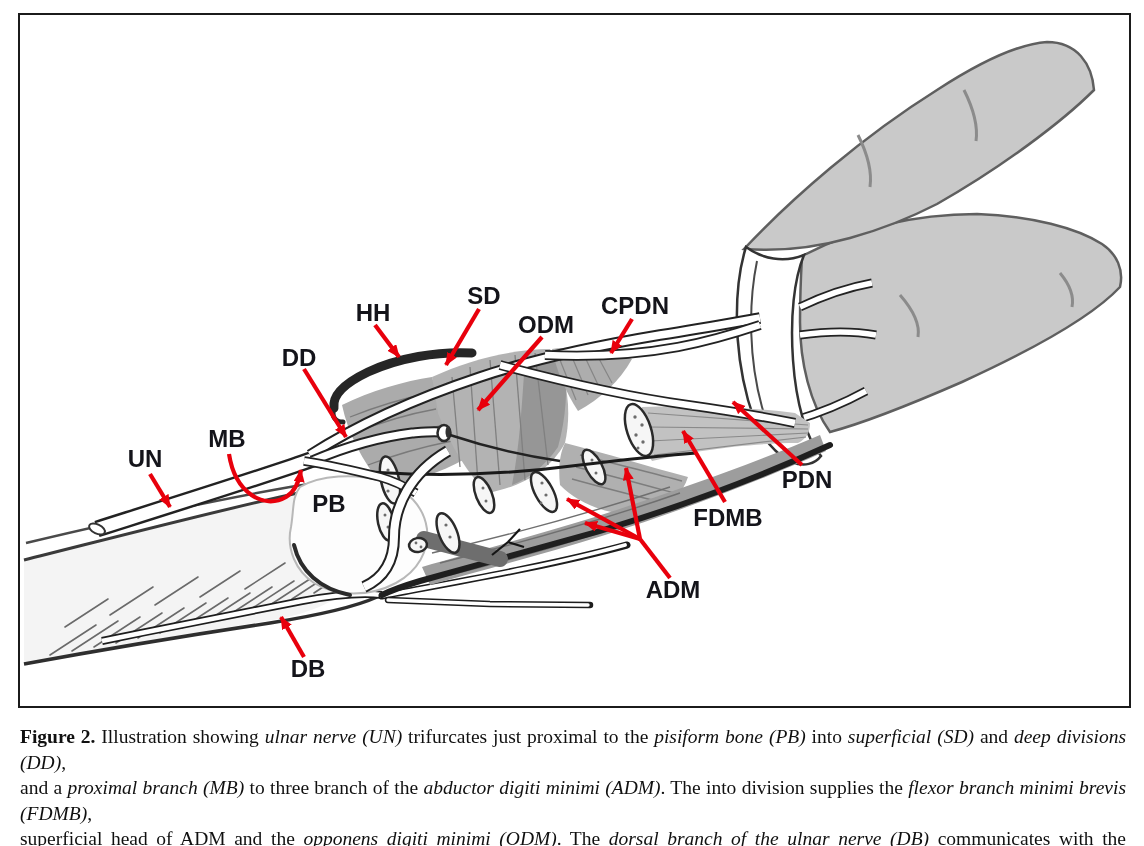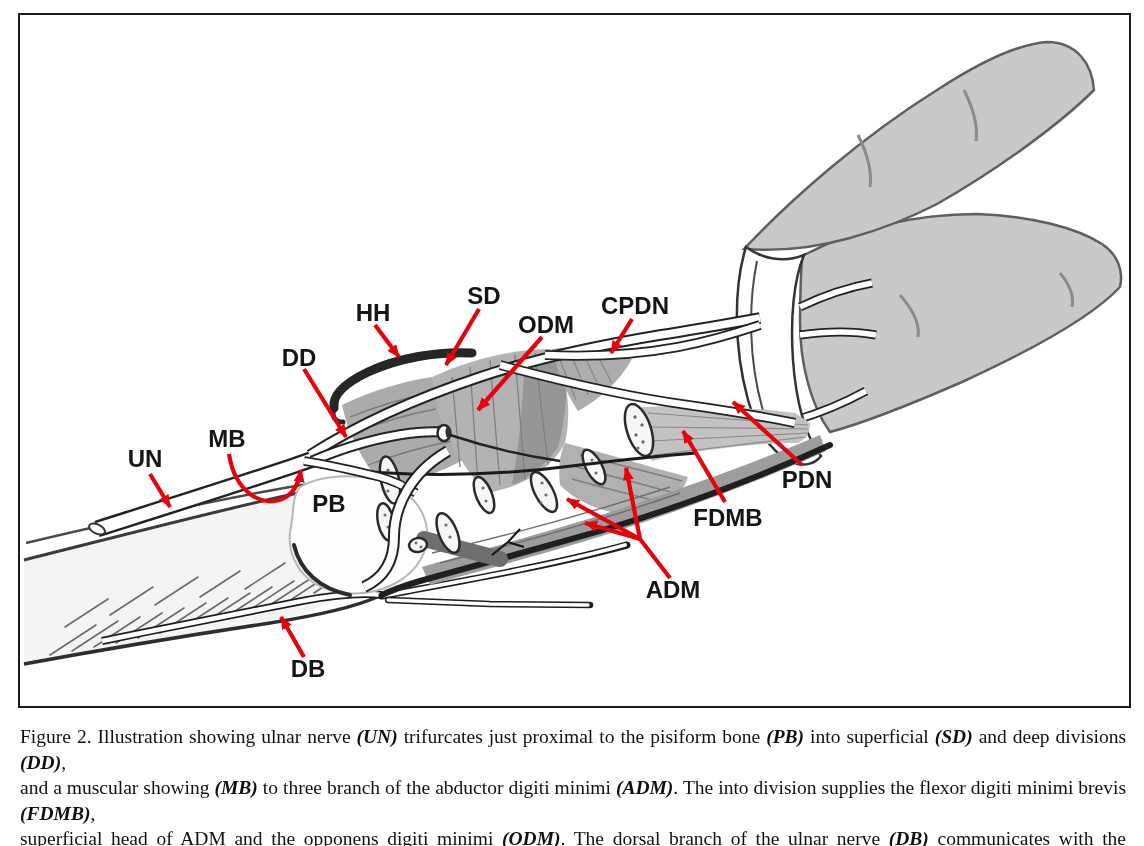--- a/index.html
+++ b/index.html
@@ -8,23 +8,23 @@
   .figure-box{position:absolute;left:18px;top:13px;width:1109px;height:691px;
               border:2px solid #1b1b1b;background:#ffffff;}
   .figure-box svg{display:block;width:100%;height:100%;}
   .lbl{font-family:"Liberation Sans", sans-serif;font-weight:bold;font-size:24px;
        fill:var(--label-color,#14141a);}
   .arrow{stroke:var(--arrow-color,#e8000c);stroke-width:4.2;fill:none;}
   .caption{position:absolute;left:20px;top:724px;width:1106px;
            font-size:19.5px;line-height:25.5px;color:#101010;}
   .cap-line{white-space:normal;}
   .cap-line.just{text-align:justify;text-align-last:justify;}
-  .cap-line .b{font-weight:normal;}
-  .cap-line .i{}
-  .cap-line .bi{font-weight:bold;font-style:italic;}
+  .cap-line .b{font-weight:bold;}
+  .cap-line .i{font-style:italic;}
+  .cap-line .bi{font-weight:normal;font-style:italic;}
 </style>
 </head>
 <body>
 
 <div class="figure-box">
 <svg viewBox="0 0 1109 691" preserveAspectRatio="none">
   <defs>
     <marker id="ah" markerWidth="14" markerHeight="12" refX="12" refY="5.5" orient="auto" markerUnits="userSpaceOnUse">
       <path d="M0,0 L13,5.5 L0,11 Z" fill="#e8000c" class="arrowhead"></path>
     </marker>
@@ -260,15 +260,15 @@
     <text class="lbl" x="787" y="473">PDN</text>
     <text class="lbl" x="708" y="511">FDMB</text>
     <text class="lbl" x="653" y="583">ADM</text>
     <text class="lbl" x="288" y="662">DB</text>
   </g>
 </svg>
 </div>
 
 <div class="caption" id="caption">
     <div class="cap-line just"><span class="b">Figure 2.</span><span> Illustration showing </span><span class="i">ulnar nerve </span><span class="bi">(UN)</span><span> trifurcates just proximal to the </span><span class="i">pisiform bone </span><span class="bi">(PB)</span><span> into </span><span class="i">superficial </span><span class="bi">(SD)</span><span> and </span><span class="i">deep divisions </span><span class="bi">(DD)</span><span>,</span></div>
-    <div class="cap-line just"><span>and a </span><span class="i">muscular showing </span><span class="bi">(MB)</span><span> to three branch of the </span><span class="i">abductor digiti minimi </span><span class="bi">(ADM)</span><span>. The into division supplies the </span><span class="i">flexor digiti minimi brevis </span><span class="bi">(FDMB)</span><span>,</span></div>
+    <div class="cap-line just"><span>and a </span><span class="i">proximal branch </span><span class="bi">(MB)</span><span> to three branch of the </span><span class="i">abductor digiti minimi </span><span class="bi">(ADM)</span><span>. The into division supplies the </span><span class="i">flexor branch minimi brevis </span><span class="bi">(FDMB)</span><span>,</span></div>
     <div class="cap-line just"><span>superficial head of ADM and the </span><span class="i">opponens digiti minimi </span><span class="bi">(ODM)</span><span>. The </span><span class="i">dorsal branch of the ulnar nerve </span><span class="bi">(DB)</span><span> communicates with the muscular branch,</span></div>
   </div>
 
 </body></html>

